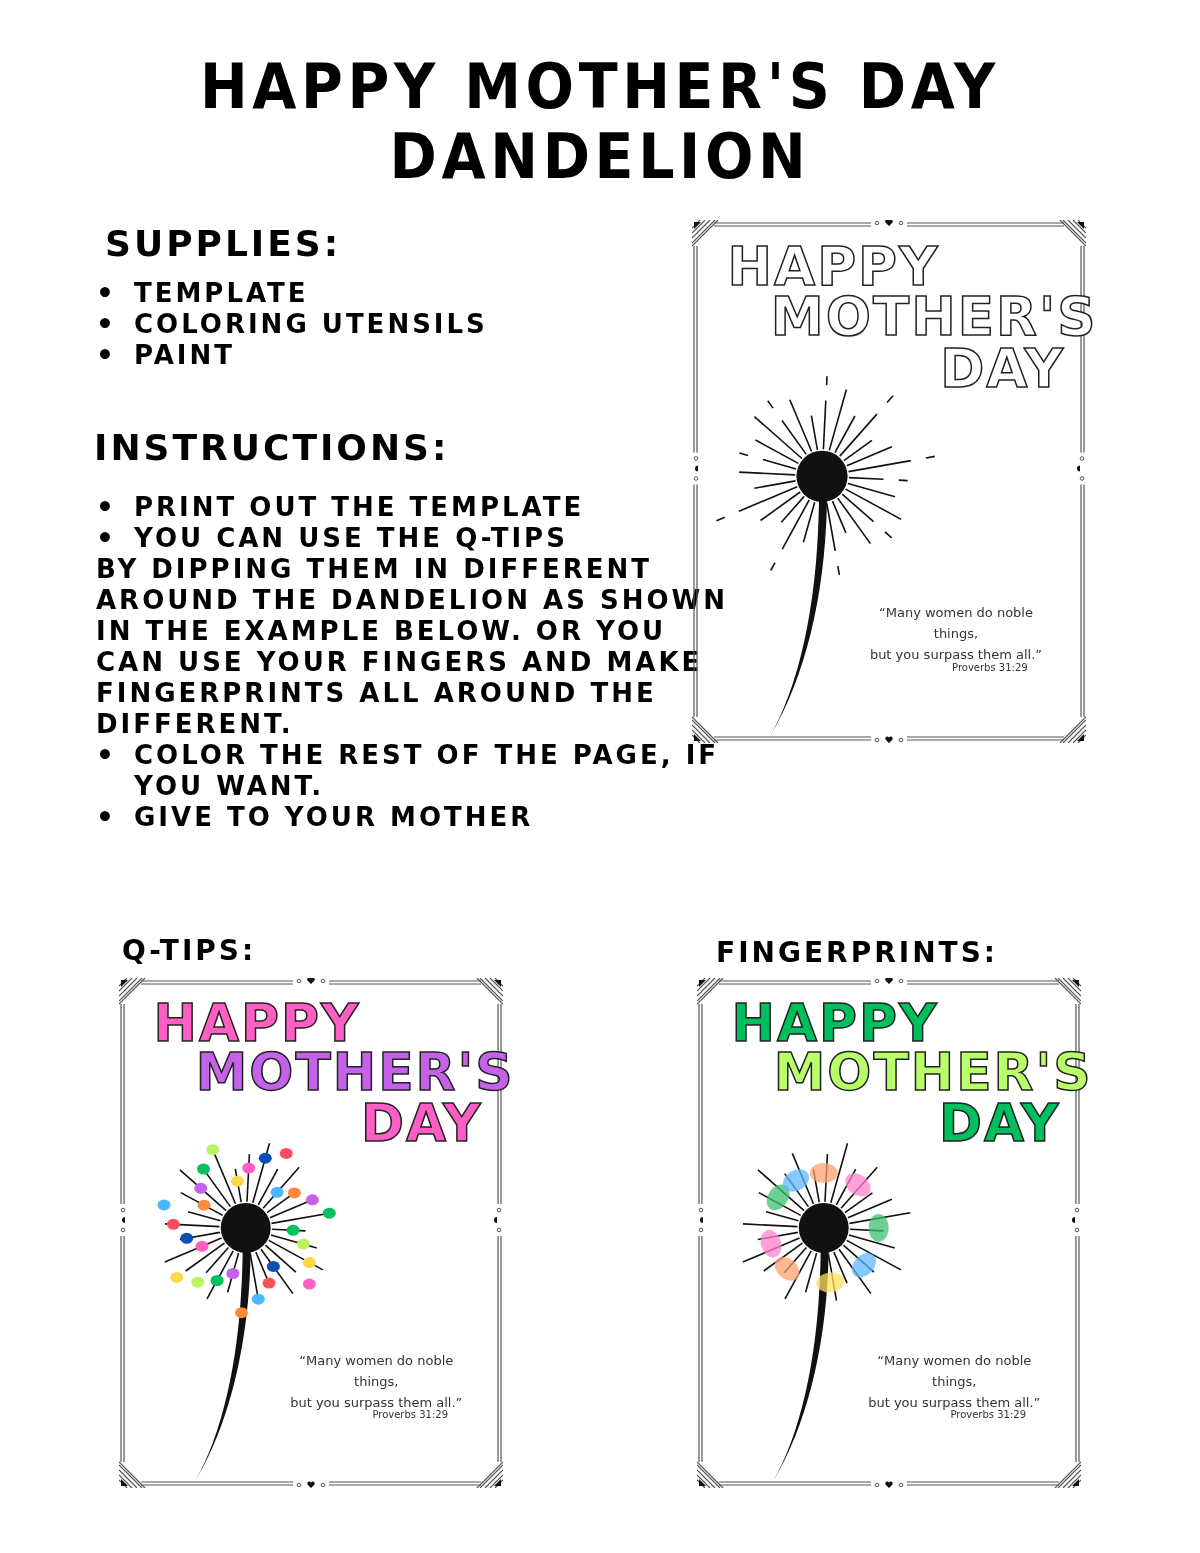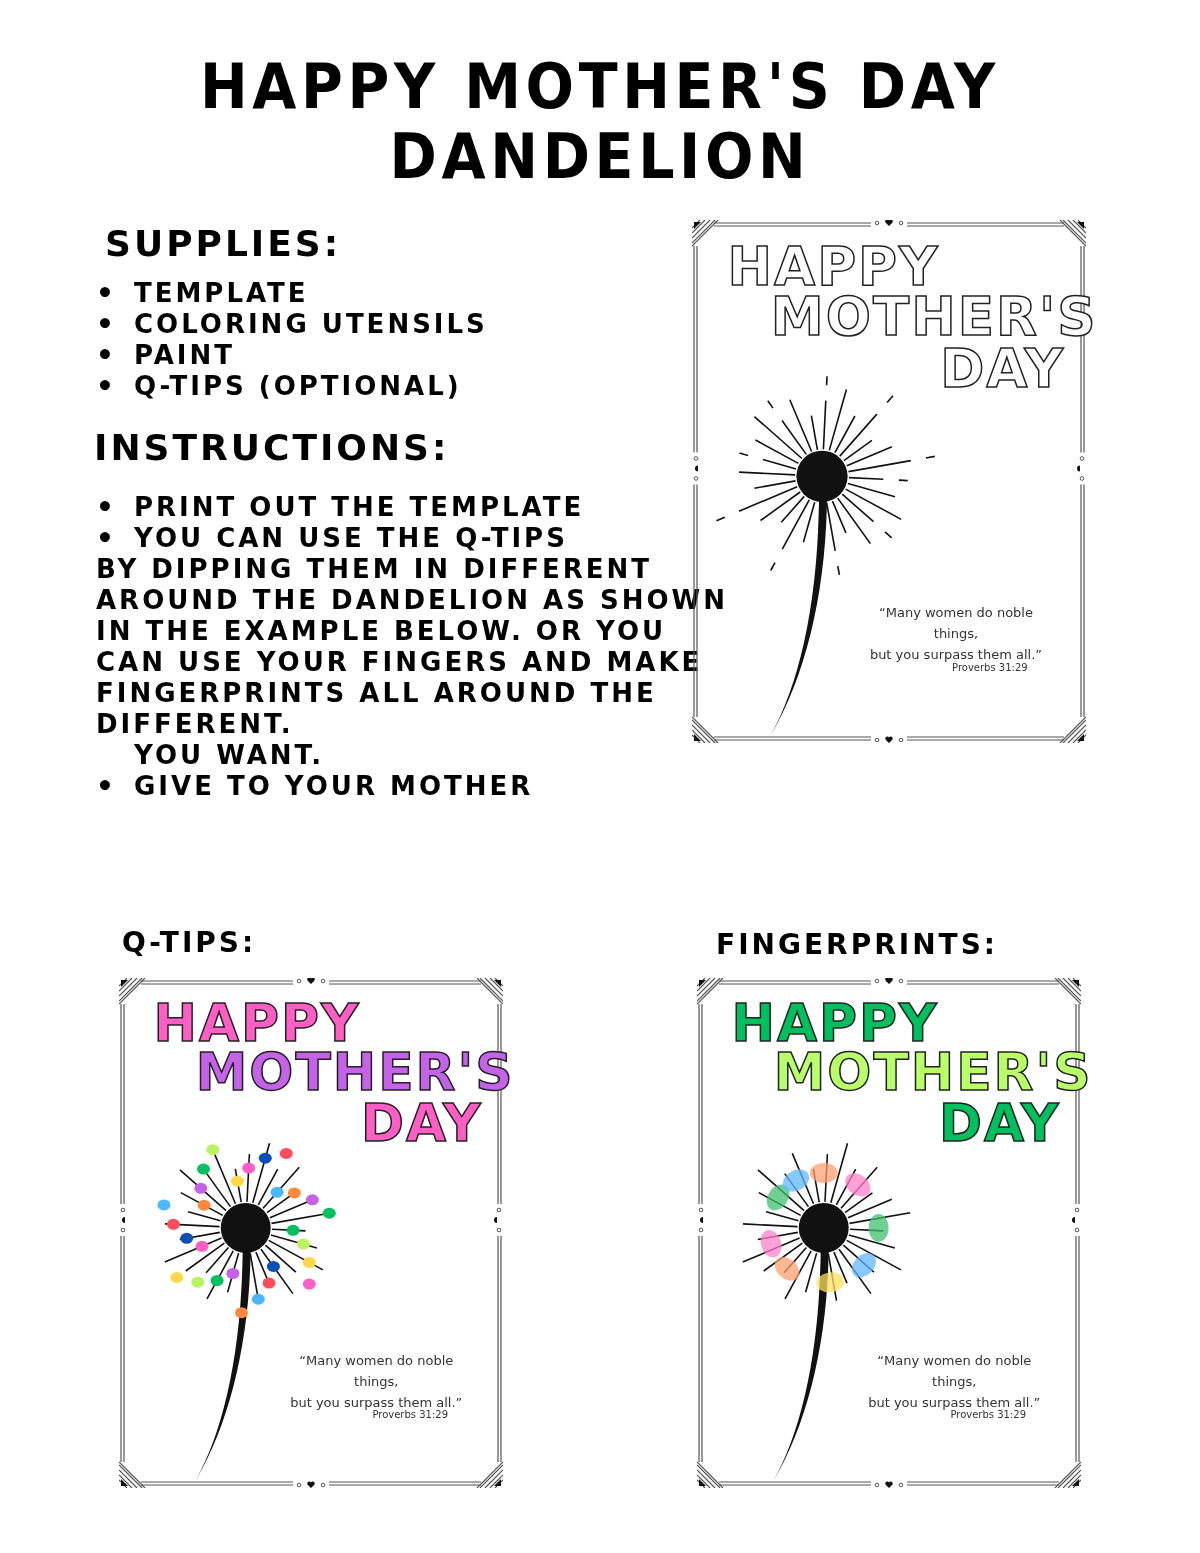--- a/index.html
+++ b/index.html
@@ -3,53 +3,53 @@
 <meta charset="utf-8">
 <style>
   html, body { margin:0; padding:0; background:#ffffff; }
   body { width:1200px; height:1553px; position:relative; overflow:hidden; font-family:"DejaVu Sans", sans-serif; color:#000; }
   .title { position:absolute; left:0; top:52px; width:1200px; text-align:center; font-family:"DejaVu Sans", sans-serif; font-weight:bold; font-size:62px; line-height:70px; letter-spacing:5px; transform:scaleX(0.92); transform-origin:center top; }
   .heading { position:absolute; font-weight:bold; font-size:36px; letter-spacing:3px; }
   .list { position:absolute; margin:8px; padding:0; list-style:none; font-weight:bold; font-size:26px; letter-spacing:3px; line-height:31px; }
   .list li { position:relative; padding-left:38px; }
   .list li.bullet::before { content:"•"; position:absolute; left:0; top:0; font-size:28px; }
   .list li.cont { padding-left:0; }
-  .small-heading { position:absolute; font-weight:bold; font-size:28px; letter-spacing:3px; }
+  .small-heading { position:absolute; font-weight:bold; font-size:28px; letter-spacing:3px;margin-top:8px; }
   .card { position:absolute; }
   .card svg { position:absolute; left:0; top:0; }
   .card-title { position:absolute; font-family:"DejaVu Sans", sans-serif; font-weight:bold; letter-spacing:2px; line-height:1; }
   .quote { position:absolute; font-family:"DejaVu Sans", sans-serif; font-size:13px; color:#333; text-align:center; line-height:21px; }
   .verse { position:absolute; font-family:"DejaVu Sans", sans-serif; font-size:10px; color:#333; }
 </style>
 </head>
 <body>
 
 <div class="title">
   <div>HAPPY MOTHER'S DAY</div>
   <div>DANDELION</div>
 </div>
 
 <div class="heading" style="left:105px; top:210px;margin-top:13px;">SUPPLIES:</div>
 <ul class="list" style="left:88px; top:270px;">
   <li class="bullet">TEMPLATE</li>
   <li class="bullet">COLORING UTENSILS</li>
   <li class="bullet">PAINT</li>
-  <li class="bullet">Q-TIPS (OPTIONAL)</li>
 </ul>
 
 <div class="heading" style="left:94px; top:427px;">INSTRUCTIONS:</div>
 <ul class="list" style="left:88px; top:484px;">
   <li class="bullet">PRINT OUT THE TEMPLATE</li>
   <li class="bullet">YOU CAN USE THE Q-TIPS</li>
   <li class="cont">BY DIPPING THEM IN DIFFERENT</li>
   <li class="cont">AROUND THE DANDELION AS SHOWN</li>
   <li class="cont">IN THE EXAMPLE BELOW. OR YOU</li>
   <li class="cont">CAN USE YOUR FINGERS AND MAKE</li>
   <li class="cont">FINGERPRINTS ALL AROUND THE</li>
   <li class="cont">DIFFERENT.</li>
+  <li class="bullet">COLOR THE REST OF THE PAGE, IF</li>
   <li style="padding-left:38px;">YOU WANT.</li>
   <li class="bullet">GIVE TO YOUR MOTHER</li>
 </ul>
 
 <div class="small-heading" style="left:122px; top:926px;">Q-TIPS:</div>
 <div class="small-heading" style="left:716px; top:928px;">FINGERPRINTS:</div>
 
 <div class="card" id="card-template" style="left:692px; top:220px; width:394px; height:523px;">
     <svg width="394" height="523">
       <g fill="none" stroke="#555" stroke-width="1.2">

